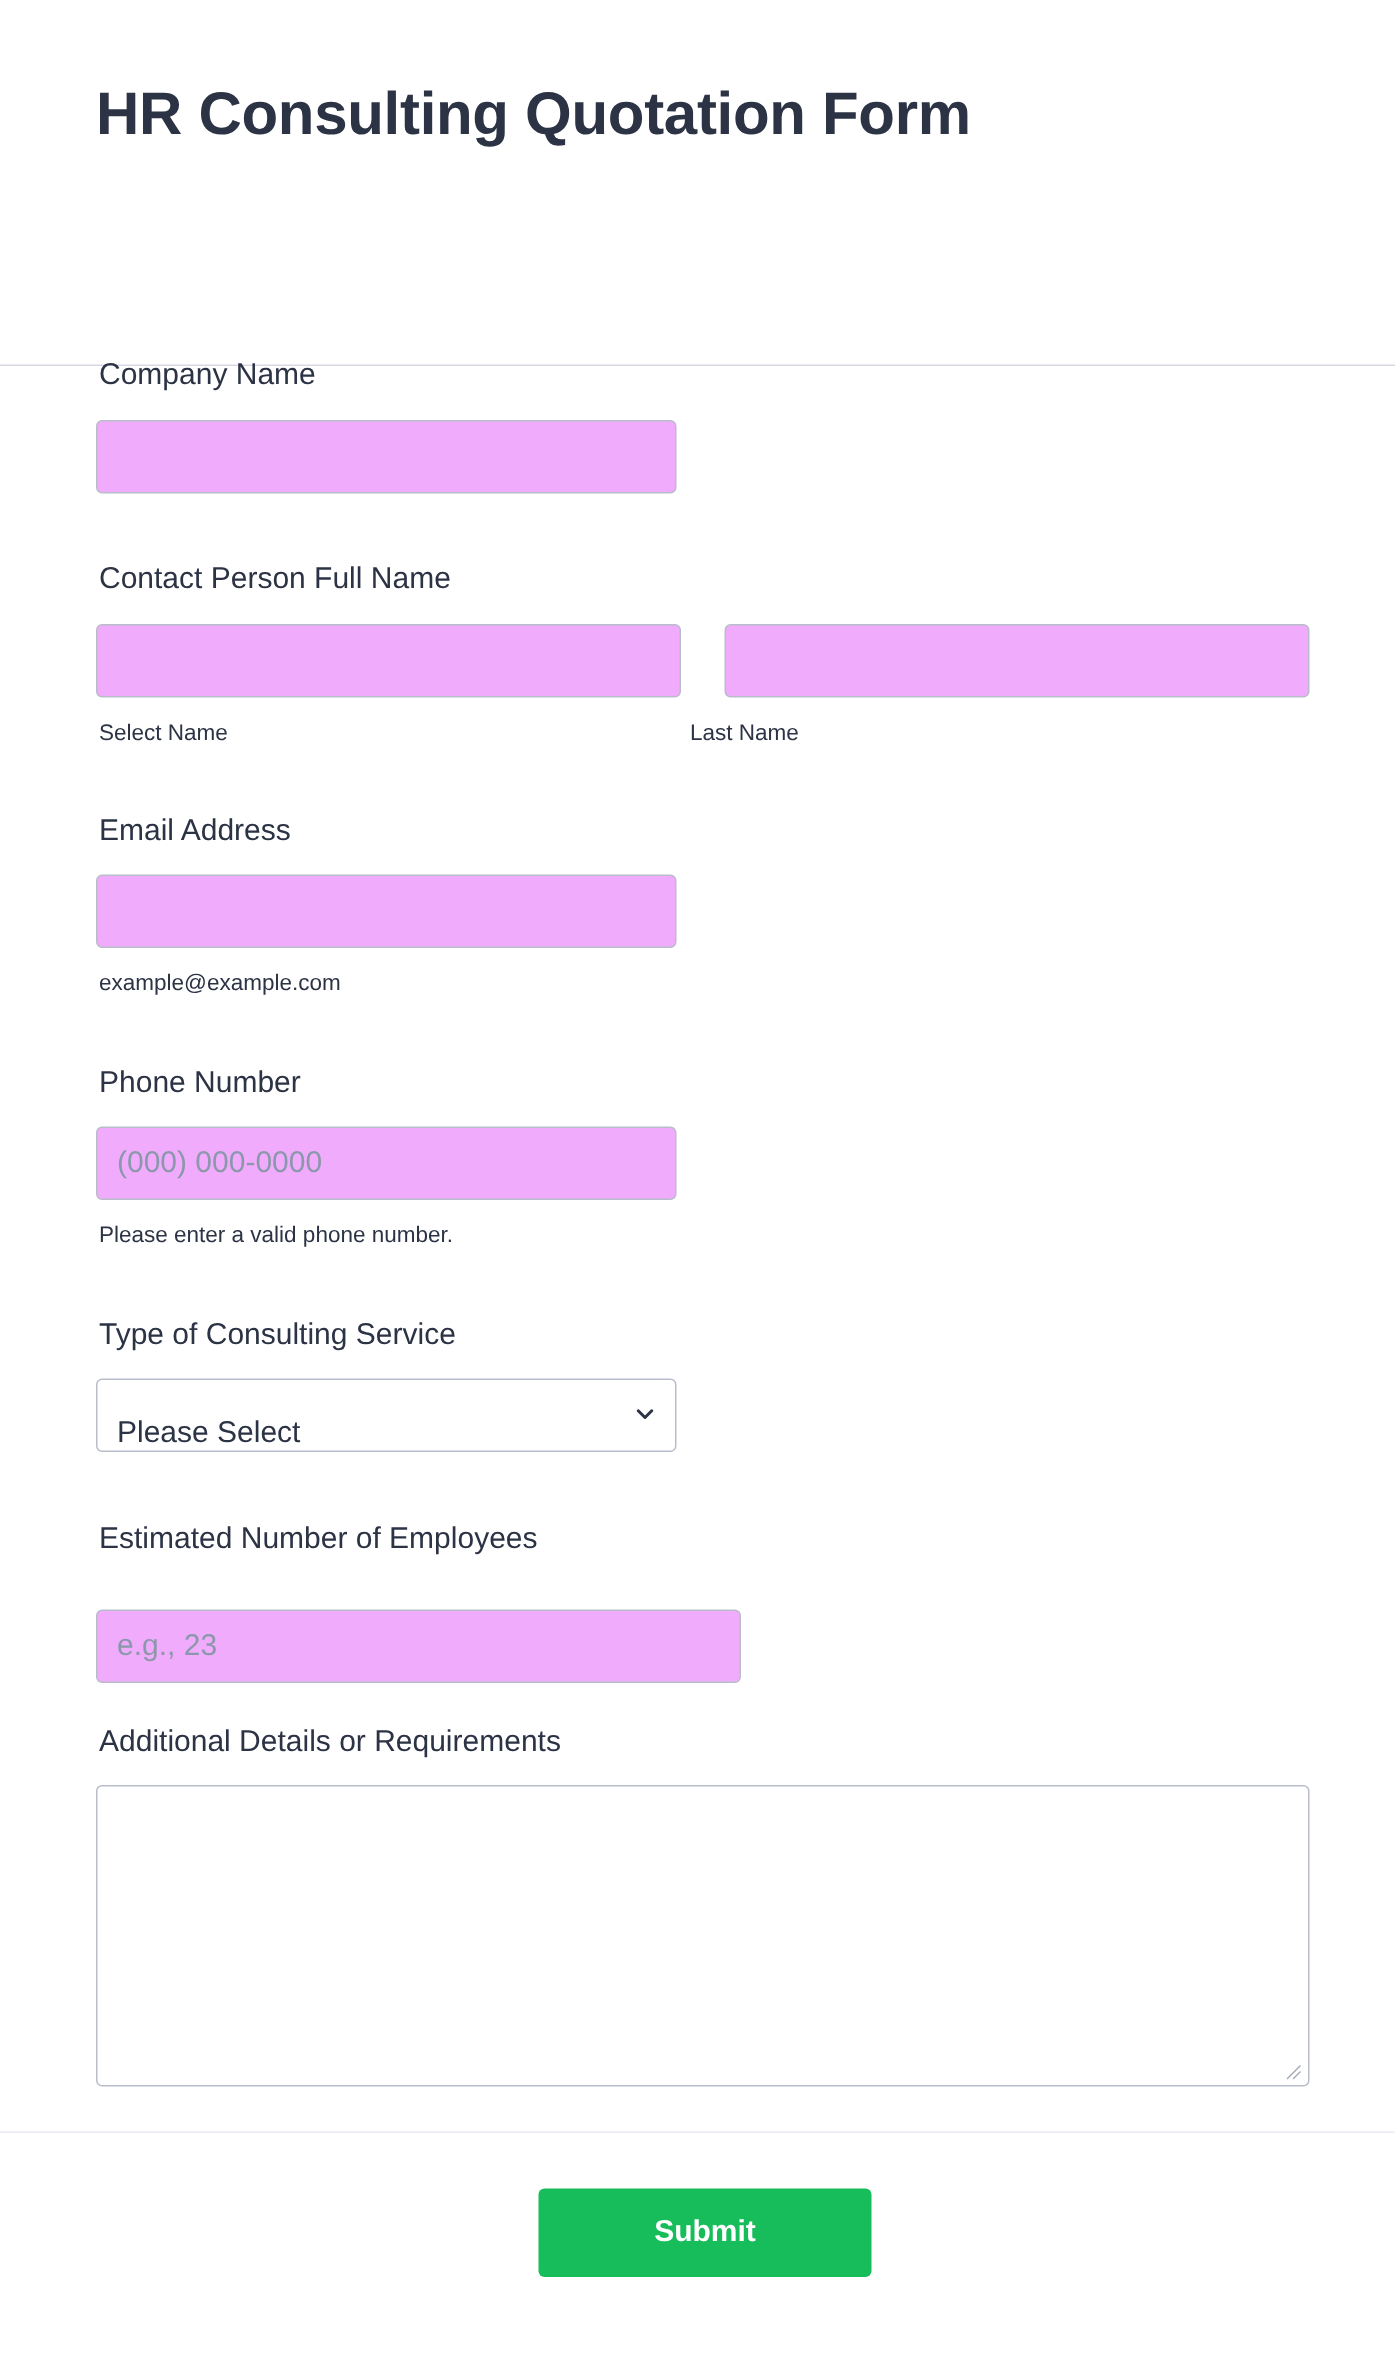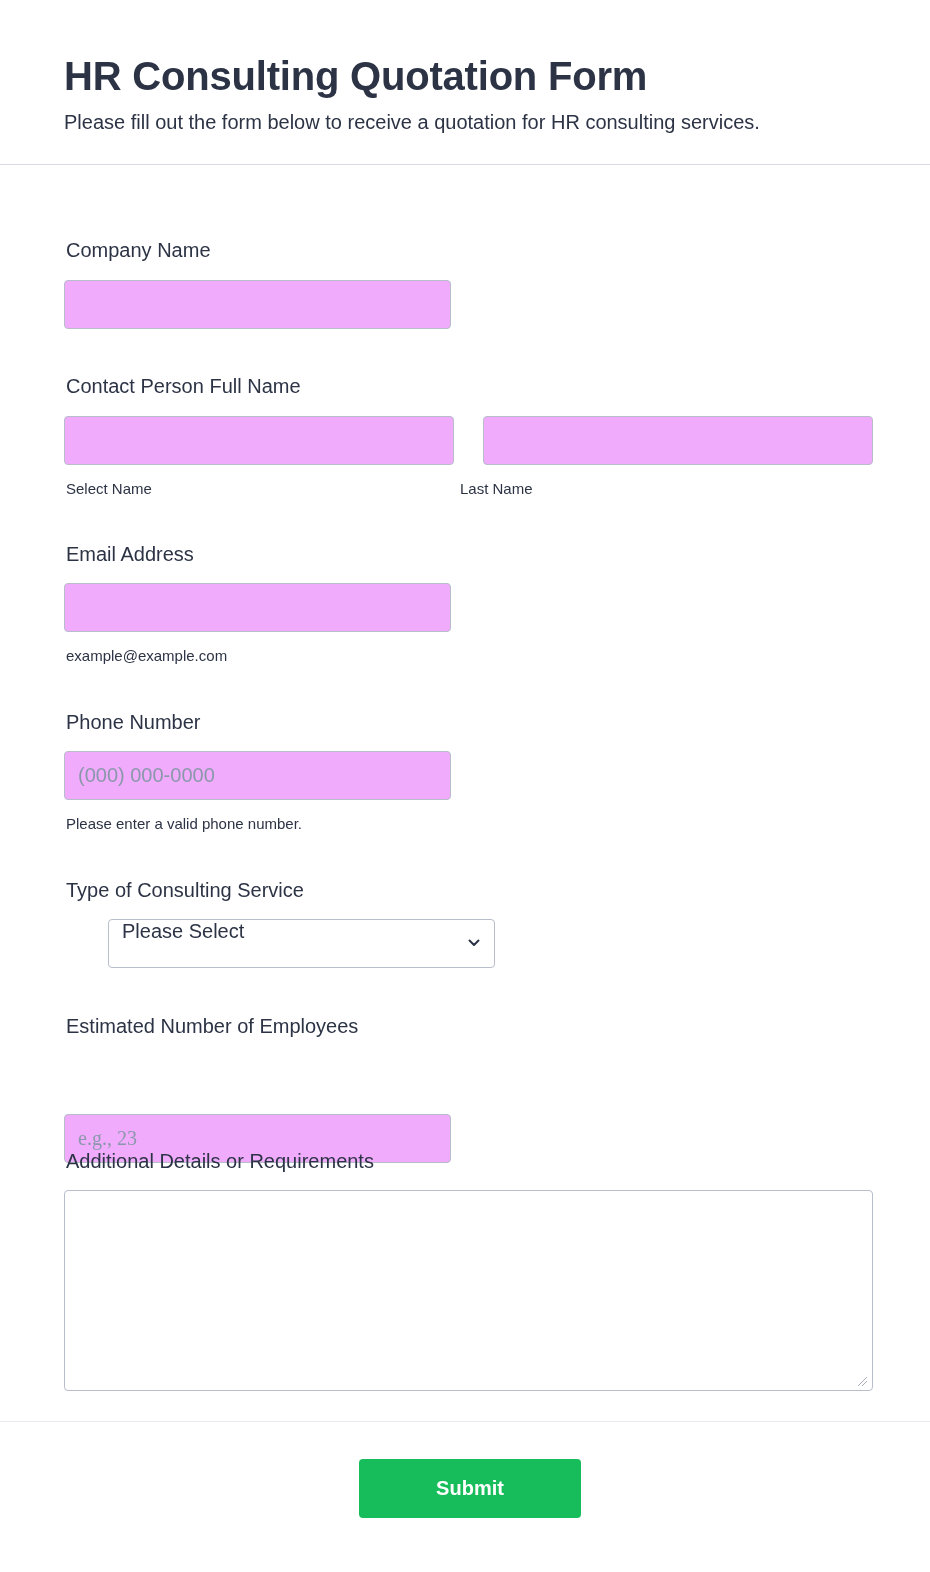--- a/index.html
+++ b/index.html
@@ -6,21 +6,21 @@
   html, body { margin: 0; padding: 0; }
   body {
     width: 930px; height: 1572px;
     background: #ffffff;
     font-family: "Liberation Sans", "DejaVu Sans", sans-serif;
     color: #2c3345;
     position: relative;
     overflow: hidden;
   }
   .header {
-    position: absolute; left: 0; top: 0; width: 930px; height: 165px;
+    position: absolute; left: 0; top: 0; width: 930px; height: 244px;
     border-bottom: 1px solid #d8d8e3;
   }
   .title {
     position: absolute; left: 64px; top: 52px;
     font-size: 40px; font-weight: 600; color: #2c3345; letter-spacing: -0.2px;
     margin: 0; line-height: 48px;
   }
   .subtitle {
     position: absolute; left: 64px; top: 109px;
     font-size: 20px; color: #2c3345; line-height: 26px; margin: 0;
@@ -35,22 +35,22 @@
     font-family: "Liberation Sans", "DejaVu Sans", sans-serif;
     font-size: 20px; color: #2c3345; padding: 0 13px;
   }
   .input::placeholder { color: #8b98ab; }
   .sublabel {
     position: absolute; font-size: 15px; color: #2c3345; line-height: 20px;
   }
   .select {
     position: absolute; left: 64px; top: 919px; width: 387px; height: 49px;
     border: 1px solid #b8bdc9; border-radius: 4px; background: #fff;
-    display: flex; align-items: flex-start; padding: 0 13px;
-    font-size: 20px; color: #2c3345; cursor: pointer; margin-left: 44px;
+    display: flex; align-items: flex-end; padding: 0 13px;
+    font-size: 20px; color: #2c3345; cursor: pointer;
   }
   .chev {
     position: absolute; right: 13px; top: 16px; width: 14px; height: 14px;
   }
   .textarea {
     position: absolute; left: 64px; top: 1190px; width: 809px; height: 201px;
     border: 1px solid #b8bdc9; border-radius: 4px; background: #fff; resize: none;
     font-family: "Liberation Sans", "DejaVu Sans", sans-serif; font-size: 18px; padding: 12px;
   }
   .grip { position: absolute; left: 857px; top: 1376px; width: 11px; height: 11px; }
@@ -62,21 +62,20 @@
     background: #18bd5b; color: #fff; border: none; border-radius: 4px;
     font-family: "Liberation Sans", "DejaVu Sans", sans-serif;
     font-size: 20px; font-weight: 700; cursor: pointer;
   }
 </style>
 </head>
 <body>
 
 <div class="header">
   <h1 class="title">HR Consulting Quotation Form</h1>
-  <p class="subtitle">Please fill out the form below to receive a quotation for HR consulting services.</p>
 </div>
 
 <label class="label" style="top:237px">Company Name</label>
 <input class="input" style="left: 64px; top: 280px; width: 387px;" type="text" value="">
 
 <label class="label" style="top:373px">Contact Person Full Name</label>
 <input class="input" style="left: 64px; top: 416px; width: 390px;" type="text" value="">
 <input class="input" style="left: 483px; top: 416px; width: 390px;" type="text" value="">
 <span class="sublabel" style="left:66px; top:479px;">Select Name</span>
 <span class="sublabel" style="left:460px; top:479px;">Last Name</span>
@@ -91,21 +90,21 @@
 
 <label class="label" style="top:877px">Type of Consulting Service</label>
 <div class="select">
   <span>Please Select</span>
   <svg class="chev" viewBox="0 0 14 14">
     <path d="M2.5 4.5 L7 9 L11.5 4.5" fill="none" stroke="#2c3345" stroke-width="2" stroke-linecap="round" stroke-linejoin="round"></path>
   </svg>
 </div>
 
 <label class="label" style="top:1013px">Estimated Number of Employees</label>
-<input class="input" style="left: 64px; top: 1114px; width: 387px; font-family: Liberation Serif, serif;" type="text" placeholder="e.g., 23">
+<input class="input" style="left: 64px; top: 1073px; width: 430px;" type="text" placeholder="e.g., 23">
 
 <label class="label" style="top:1148px">Additional Details or Requirements</label>
 <textarea class="textarea" style=""></textarea>
 <svg class="grip" viewBox="0 0 11 11">
   <path d="M1 10 L10 1 M5 10 L10 5" stroke="#a7acb8" stroke-width="1"></path>
 </svg>
 
 <div class="footer-line"></div>
 <button class="submit">Submit</button>
 

